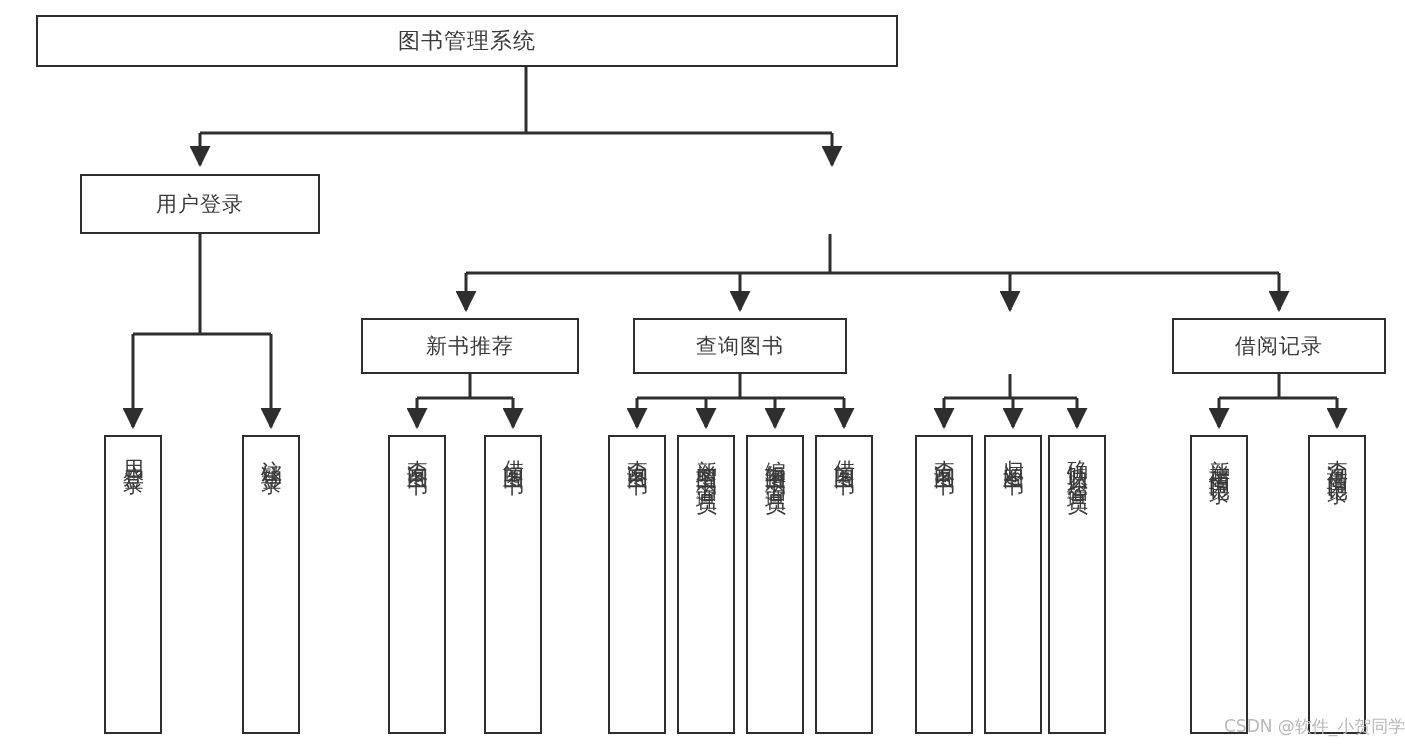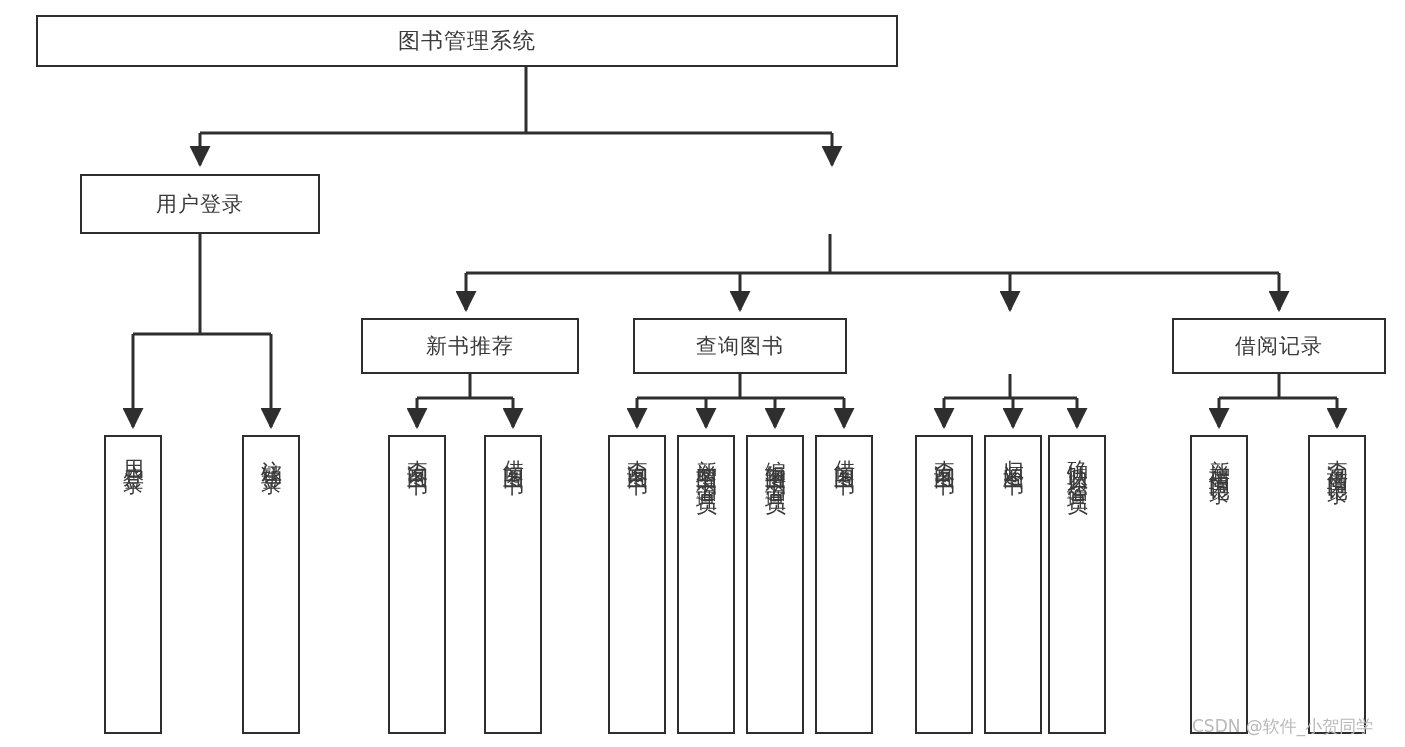--- a/index.html
+++ b/index.html
@@ -179,15 +179,15 @@
   <div class="node vert" style="left:1048px; top:435px; width:58px; height:299px;">
     <span class="label">确认归还（管理员）</span>
   </div>
   <div class="node vert" style="left:1190px; top:435px; width:58px; height:299px;">
     <span class="label">新增借阅记录</span>
   </div>
   <div class="node vert" style="left:1308px; top:435px; width:58px; height:299px;">
     <span class="label">查询借阅记录</span>
   </div>
 
-  <div class="watermark" style="left:1192px; top:715px;">CSDN @软件_小贺同学</div>
+  <div class="watermark" style="left:1192px; top:715px;padding-left:32px;">CSDN @软件_小贺同学</div>
 
 </div>
 
 </body></html>

